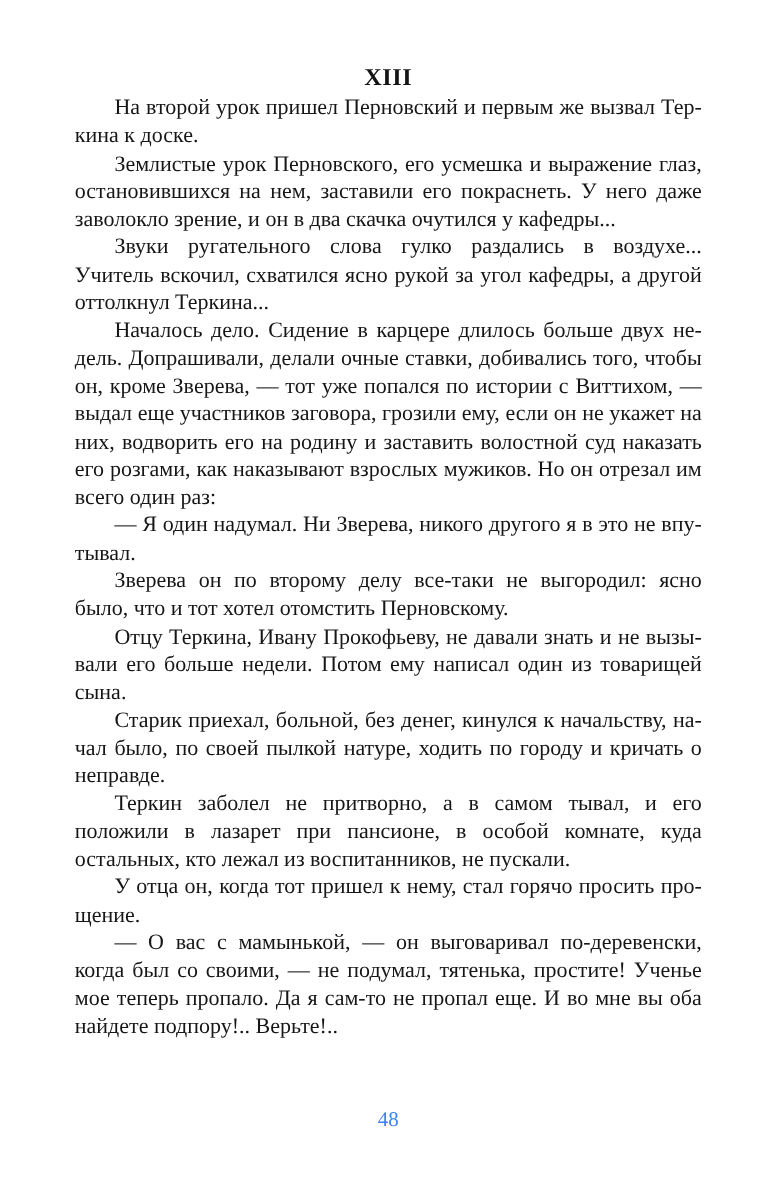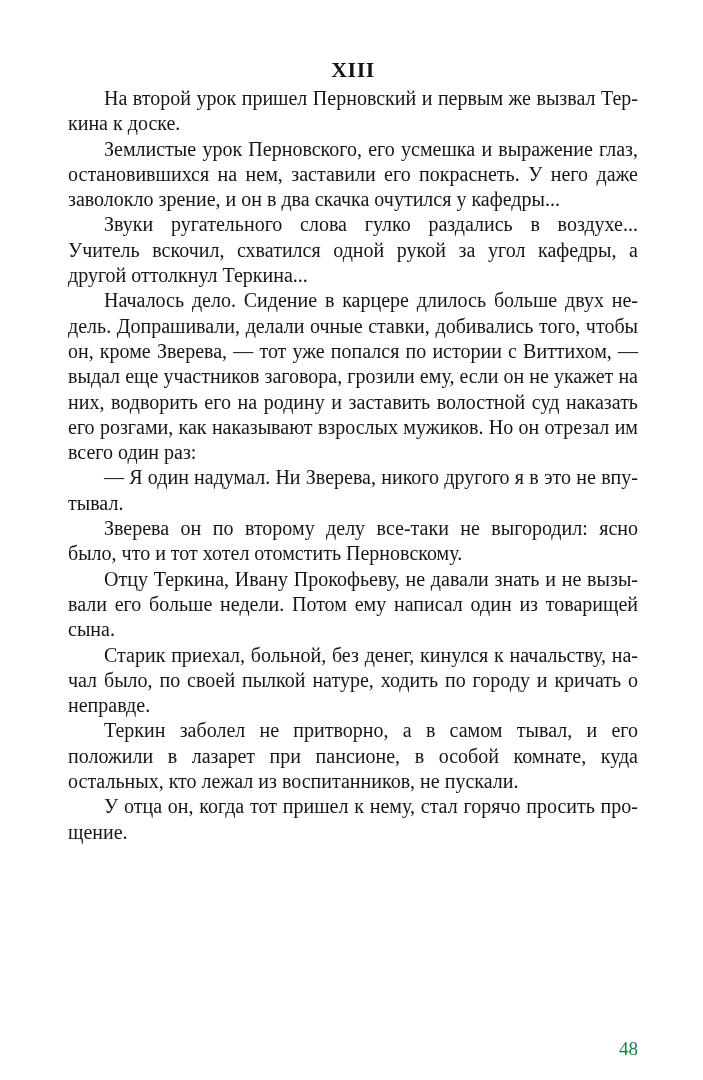--- a/index.html
+++ b/index.html
@@ -39,42 +39,43 @@
     font-family: "Liberation Serif", "DejaVu Serif", serif;
     font-size: 20px;
     line-height: 25.3px;
     color: #161616;
     -webkit-hyphens: manual;
     hyphens: manual;
   }
   .folio {
     position: absolute;
     left: 68px;
-    top: 1036px;
+    top: 1006px;
     width: 570px;
-    text-align: right;
+    text-align: center;
     font-family: "Liberation Serif", "DejaVu Serif", serif;
     font-size: 19px;
     line-height: 25px;
-    color: #15803d;
+    color: #3b82f6;
   }
 </style>
 </head>
 <body>
 
 <div class="page">
   <div class="text-block">
     <h1 class="chapter">XIII</h1>
 
     <p class="para">На второй урок пришел Перновский и первым же вызвал Тер­кина к доске.</p>
     <p class="para">Землистые урок Перновского, его усмешка и выражение глаз, остановившихся на нем, заставили его покраснеть. У него даже за­волокло зрение, и он в два скачка очутился у кафедры...</p>
-    <p class="para">Звуки ругательного слова гулко раздались в воздухе... Учитель вскочил, схватился одной рукой за угол кафедры, а другой оттол­кнул Теркина...</p>
+    <p class="para">Звуки ругательного слова гулко раздались в воздухе... Учитель вскочил, схватился ясно рукой за угол кафедры, а другой оттол­кнул Теркина...</p>
     <p class="para">Началось дело. Сидение в карцере длилось больше двух не­дель. Допрашивали, делали очные ставки, добивались того, чтобы он, кроме Зверева, — тот уже попался по истории с Виттихом, — выдал еще участников заговора, грозили ему, если он не укажет на них, водворить его на родину и заставить волостной суд наказать его розгами, как наказывают взрослых мужиков. Но он отрезал им всего один раз:</p>
     <p class="para">— Я один надумал. Ни Зверева, никого другого я в это не впу­тывал.</p>
     <p class="para">Зверева он по второму делу все-таки не выгородил: ясно было, что и тот хотел отомстить Перновскому.</p>
     <p class="para">Отцу Теркина, Ивану Прокофьеву, не давали знать и не вызы­вали его больше недели. Потом ему написал один из товарищей сына.</p>
     <p class="para">Старик приехал, больной, без денег, кинулся к начальству, на­чал было, по своей пылкой натуре, ходить по городу и кричать о не­правде.</p>
     <p class="para">Теркин заболел не притворно, а в самом тывал, и его положили в лазарет при пансионе, в особой комнате, куда остальных, кто ле­жал из воспитанников, не пускали.</p>
     <p class="para">У отца он, когда тот пришел к нему, стал горячо просить про­щение.</p>
+    <p class="para">— О вас с мамынькой, — он выговаривал по-деревенски, когда был со своими, — не подумал, тятенька, простите! Ученье мое те­перь пропало. Да я сам-то не пропал еще. И во мне вы оба найдете подпору!.. Верьте!..</p>
   </div>
 
   <div class="folio">48</div>
 </div>
 
 </body></html>

